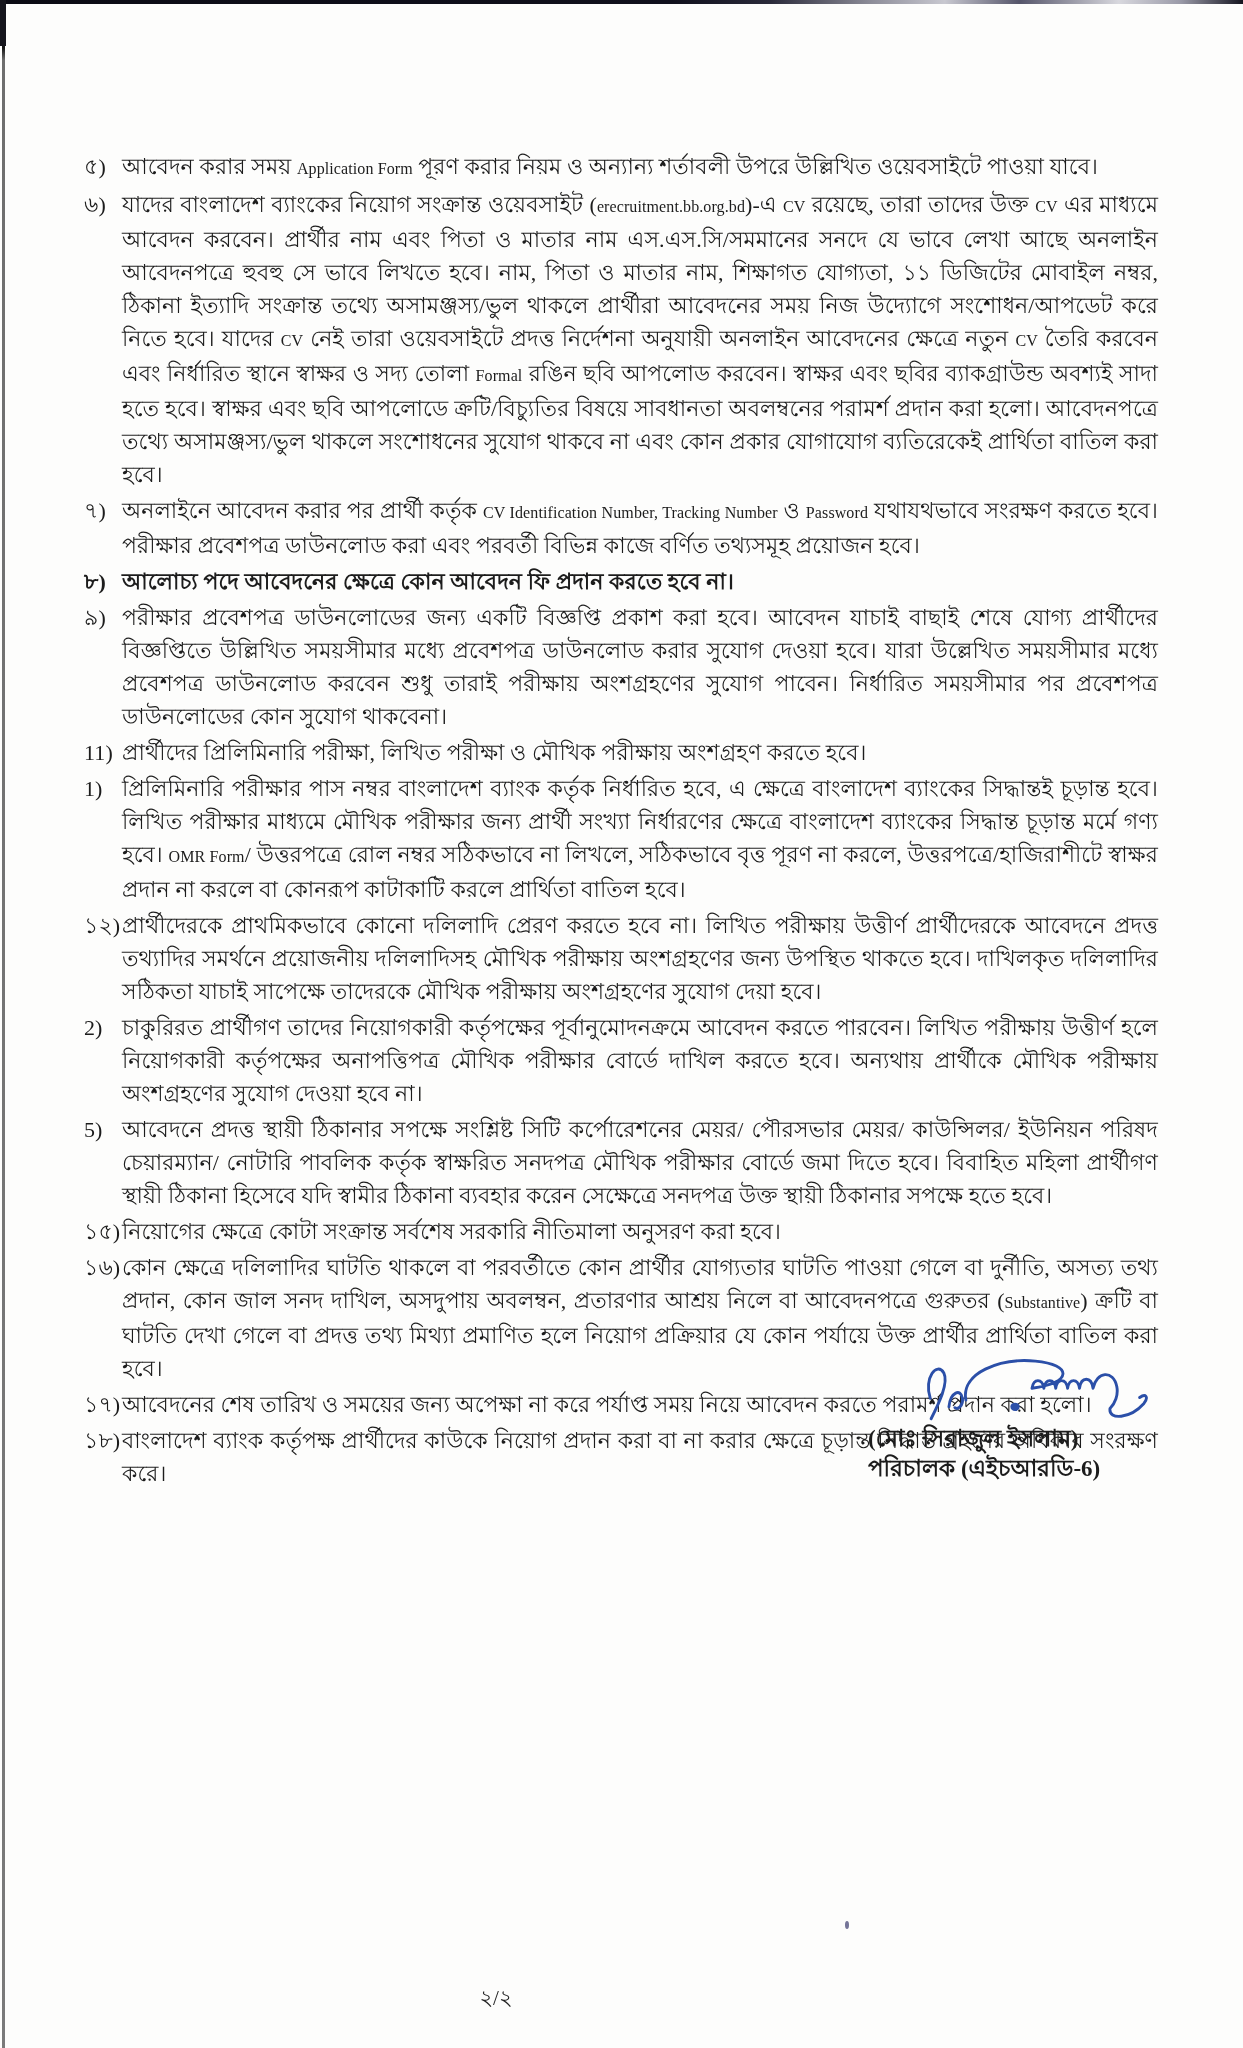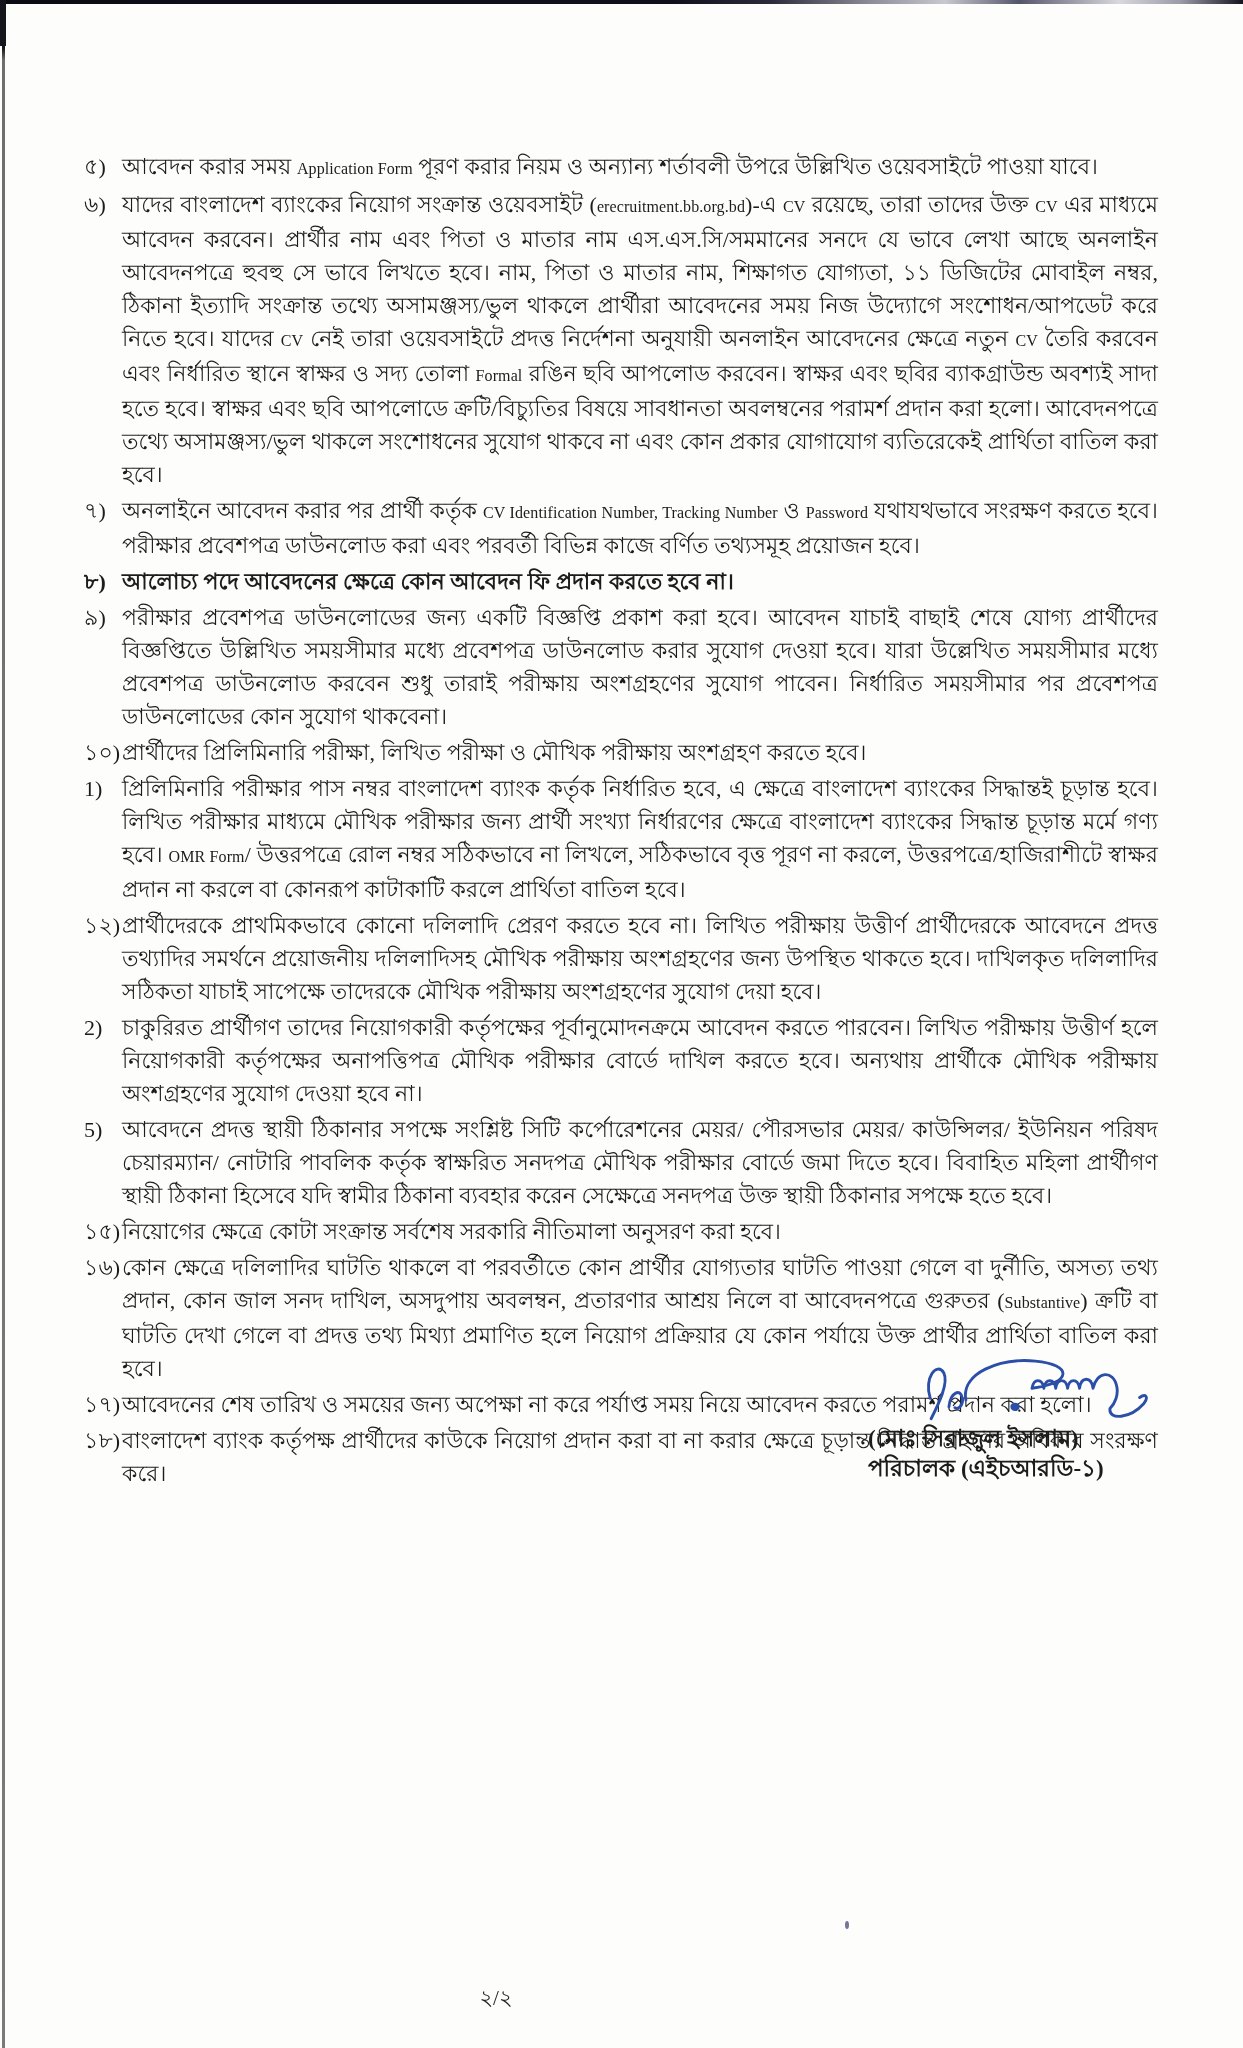--- a/index.html
+++ b/index.html
@@ -85,21 +85,21 @@
       </div>
       <div class="item bold">
         <span class="num">৮)</span>
         <span class="text">আলোচ্য পদে আবেদনের ক্ষেত্রে কোন আবেদন ফি প্রদান করতে হবে না।</span>
       </div>
       <div class="item">
         <span class="num">৯)</span>
         <span class="text">পরীক্ষার প্রবেশপত্র ডাউনলোডের জন্য একটি বিজ্ঞপ্তি প্রকাশ করা হবে। আবেদন যাচাই বাছাই শেষে যোগ্য প্রার্থীদের বিজ্ঞপ্তিতে উল্লিখিত সময়সীমার মধ্যে প্রবেশপত্র ডাউনলোড করার সুযোগ দেওয়া হবে। যারা উল্লেখিত সময়সীমার মধ্যে প্রবেশপত্র ডাউনলোড করবেন শুধু তারাই পরীক্ষায় অংশগ্রহণের সুযোগ পাবেন। নির্ধারিত সময়সীমার পর প্রবেশপত্র ডাউনলোডের কোন সুযোগ থাকবেনা।</span>
       </div>
       <div class="item">
-        <span class="num">১০)</span>
+        <span class="num">11)</span>
         <span class="text">প্রার্থীদের প্রিলিমিনারি পরীক্ষা, লিখিত পরীক্ষা ও মৌখিক পরীক্ষায় অংশগ্রহণ করতে হবে।</span>
       </div>
       <div class="item">
         <span class="num">1)</span>
         <span class="text">প্রিলিমিনারি পরীক্ষার পাস নম্বর বাংলাদেশ ব্যাংক কর্তৃক নির্ধারিত হবে, এ ক্ষেত্রে বাংলাদেশ ব্যাংকের সিদ্ধান্তই চূড়ান্ত হবে। লিখিত পরীক্ষার মাধ্যমে মৌখিক পরীক্ষার জন্য প্রার্থী সংখ্যা নির্ধারণের ক্ষেত্রে বাংলাদেশ ব্যাংকের সিদ্ধান্ত চূড়ান্ত মর্মে গণ্য হবে। <span class="latin">OMR Form</span>/ উত্তরপত্রে রোল নম্বর সঠিকভাবে না লিখলে, সঠিকভাবে বৃত্ত পূরণ না করলে, উত্তরপত্রে/হাজিরাশীটে স্বাক্ষর প্রদান না করলে বা কোনরূপ কাটাকাটি করলে প্রার্থিতা বাতিল হবে।</span>
       </div>
       <div class="item">
         <span class="num">১২)</span>
         <span class="text">প্রার্থীদেরকে প্রাথমিকভাবে কোনো দলিলাদি প্রেরণ করতে হবে না। লিখিত পরীক্ষায় উত্তীর্ণ প্রার্থীদেরকে আবেদনে প্রদত্ত তথ্যাদির সমর্থনে প্রয়োজনীয় দলিলাদিসহ মৌখিক পরীক্ষায় অংশগ্রহণের জন্য উপস্থিত থাকতে হবে। দাখিলকৃত দলিলাদির সঠিকতা যাচাই সাপেক্ষে তাদেরকে মৌখিক পরীক্ষায় অংশগ্রহণের সুযোগ দেয়া হবে।</span>
       </div>
@@ -141,20 +141,20 @@
                  c 2 -12, 12 -12, 14 0
                  c 2 -14, 14 -14, 16 0
                  c 4 -20, 24 -22, 28 -2
                  c 2 10, -2 20, -8 26
                  C 240 76, 266 74, 282 56
                  C 288 48, 284 44, 277 49"></path>
       </g>
       <ellipse cx="130" cy="60" rx="5.5" ry="5" fill="#2b4fa8"></ellipse>
     </svg>
     <div class="signatory-name">(মোঃ সিরাজুল ইসলাম)</div>
-    <div class="signatory-title">পরিচালক (এইচআরডি-১)</div>
+    <div class="signatory-title">পরিচালক (এইচআরডি-6)</div>
   </div>
 
   <div class="ink-dot"></div>
 
   <div class="page-number">২/২</div>
 
 </div>
 
 </body></html>

